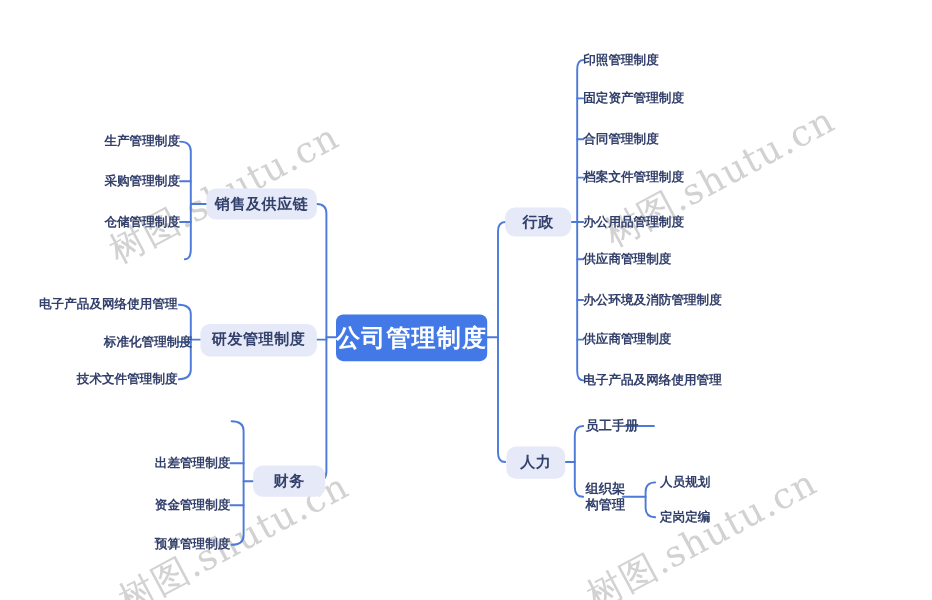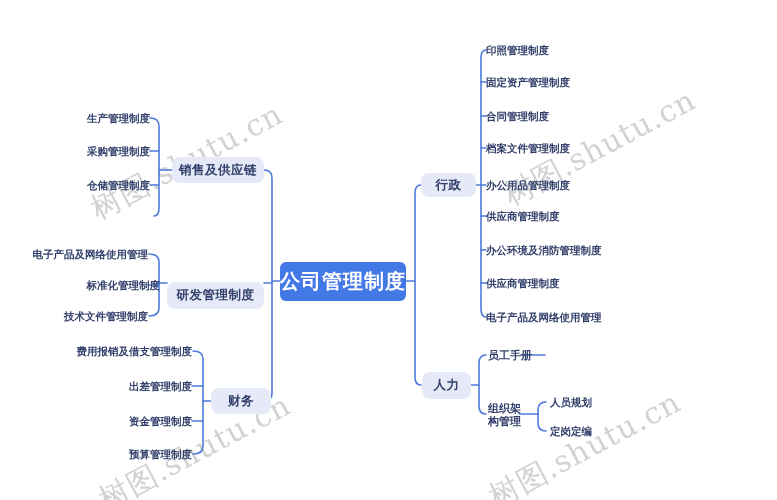--- a/index.html
+++ b/index.html
@@ -23,21 +23,21 @@
     background:var(--root-bg); color:var(--root-text); border-radius:6px;
     display:flex; align-items:center; justify-content:center;
     font-size:20px; font-weight:600; letter-spacing:1px;
   }
   .branch{
     position:absolute; background:var(--branch-bg); color:var(--node-text);
     border-radius:8px; display:flex; align-items:center; justify-content:center;
     font-size:12.5px; font-weight:700; letter-spacing:0.5px;
   }
   .b-sales{left:172px; top:157px; width:92px; height:26px;}
-  .b-rd{left:167px; top:270px; width:97px; height:27px;margin-top:12px;}
+  .b-rd{left:167px; top:270px; width:97px; height:27px;}
   .b-fin{left:211px; top:388px; width:60px; height:26px;}
   .b-adm{left:421px; top:173px; width:55px; height:24px;}
   .b-hr{left:422px; top:372px; width:49px; height:27px;}
   .leaf{
     position:absolute; color:var(--node-text); font-size:10.5px; font-weight:600;
     height:14px; line-height:14px; white-space:nowrap;
   }
   .leaf.l{width:140px; text-align:right;}
   .leaf.r{left:486px; text-align:left;}
   .subhead{
@@ -107,21 +107,20 @@
   <div class="branch b-hr">人力</div>
 
   <div class="leaf l" style="left:10px; top:111px;">生产管理制度</div>
   <div class="leaf l" style="left:10px; top:144px;">采购管理制度</div>
   <div class="leaf l" style="left:10px; top:178px;">仓储管理制度</div>
 
   <div class="leaf l" style="left:8px; top:247px;">电子产品及网络使用管理</div>
   <div class="leaf l" style="left:20px; top:278px;text-align:right;">标准化管理制度</div>
   <div class="leaf l" style="left:8px; top:309px;">技术文件管理制度</div>
 
-  <div class="leaf l" style="left:52px; top:344px;">费用报销及借支管理制度</div>
   <div class="leaf l" style="left:52px; top:379px;">出差管理制度</div>
   <div class="leaf l" style="left:52px; top:414px;">资金管理制度</div>
   <div class="leaf l" style="left:52px; top:447px;">预算管理制度</div>
 
   <div class="leaf r" style="top:43px;">印照管理制度</div>
   <div class="leaf r" style="top:75px;">固定资产管理制度</div>
   <div class="leaf r" style="top:109px;">合同管理制度</div>
   <div class="leaf r" style="top:141px;">档案文件管理制度</div>
   <div class="leaf r" style="top:178px;">办公用品管理制度</div>
   <div class="leaf r" style="top:209px;">供应商管理制度</div>

